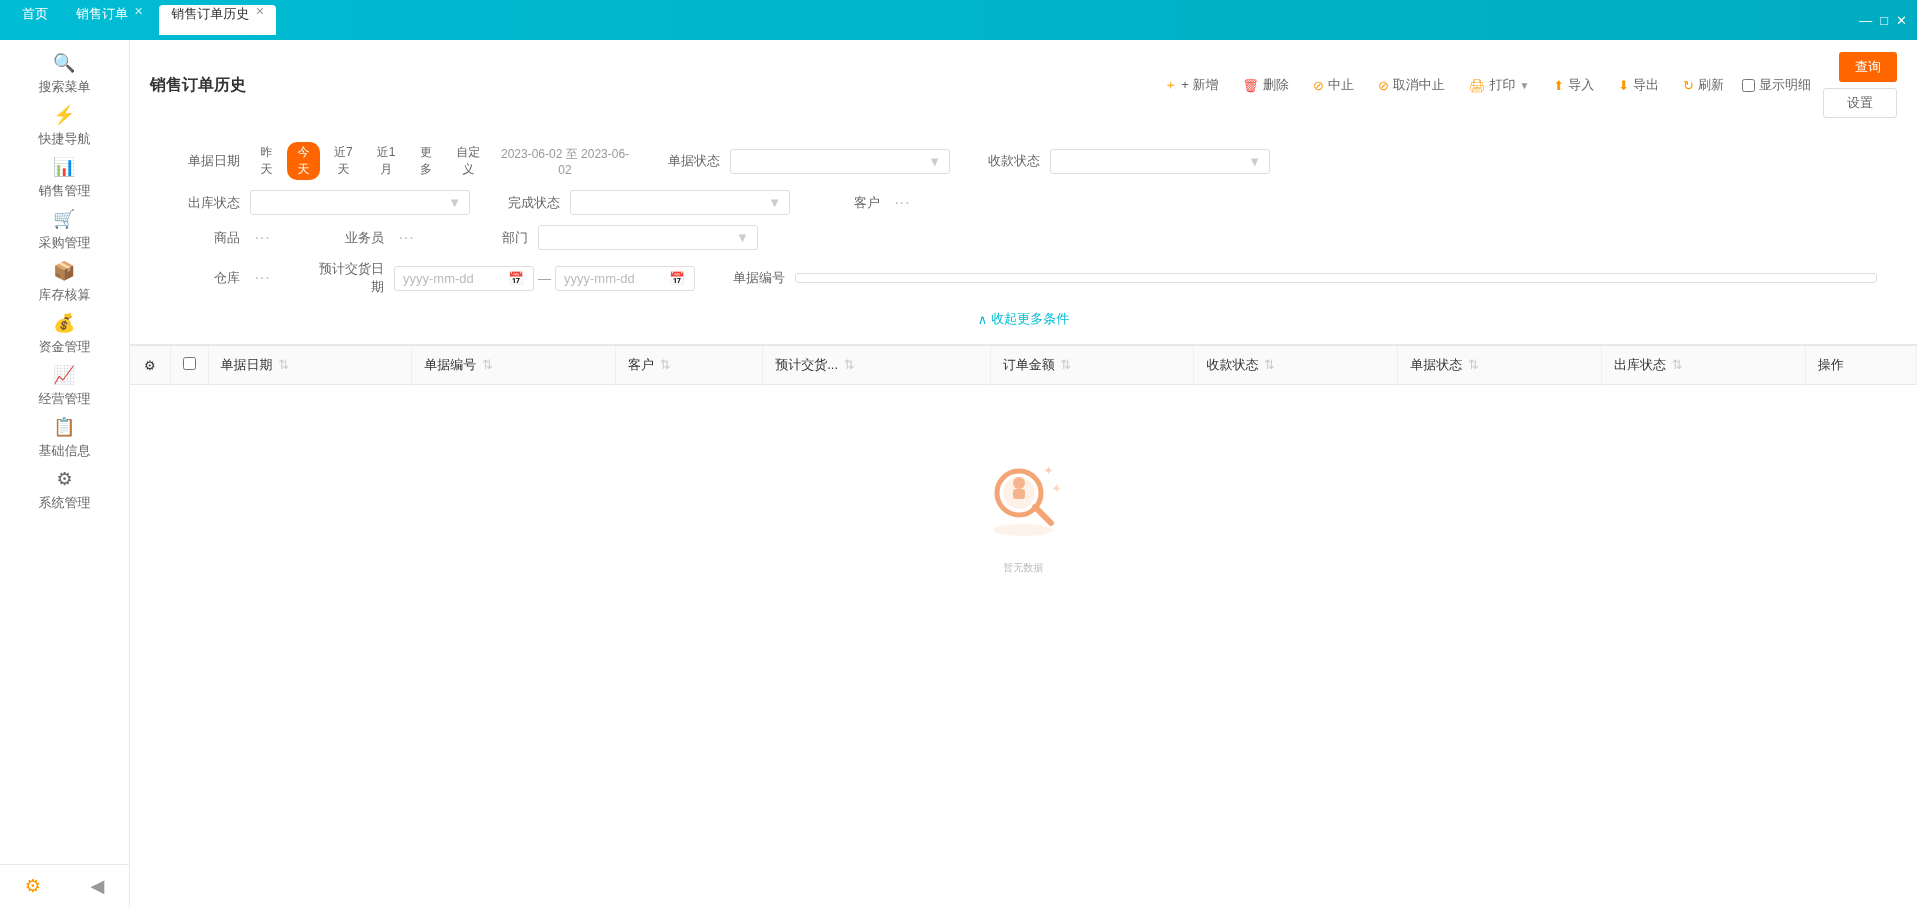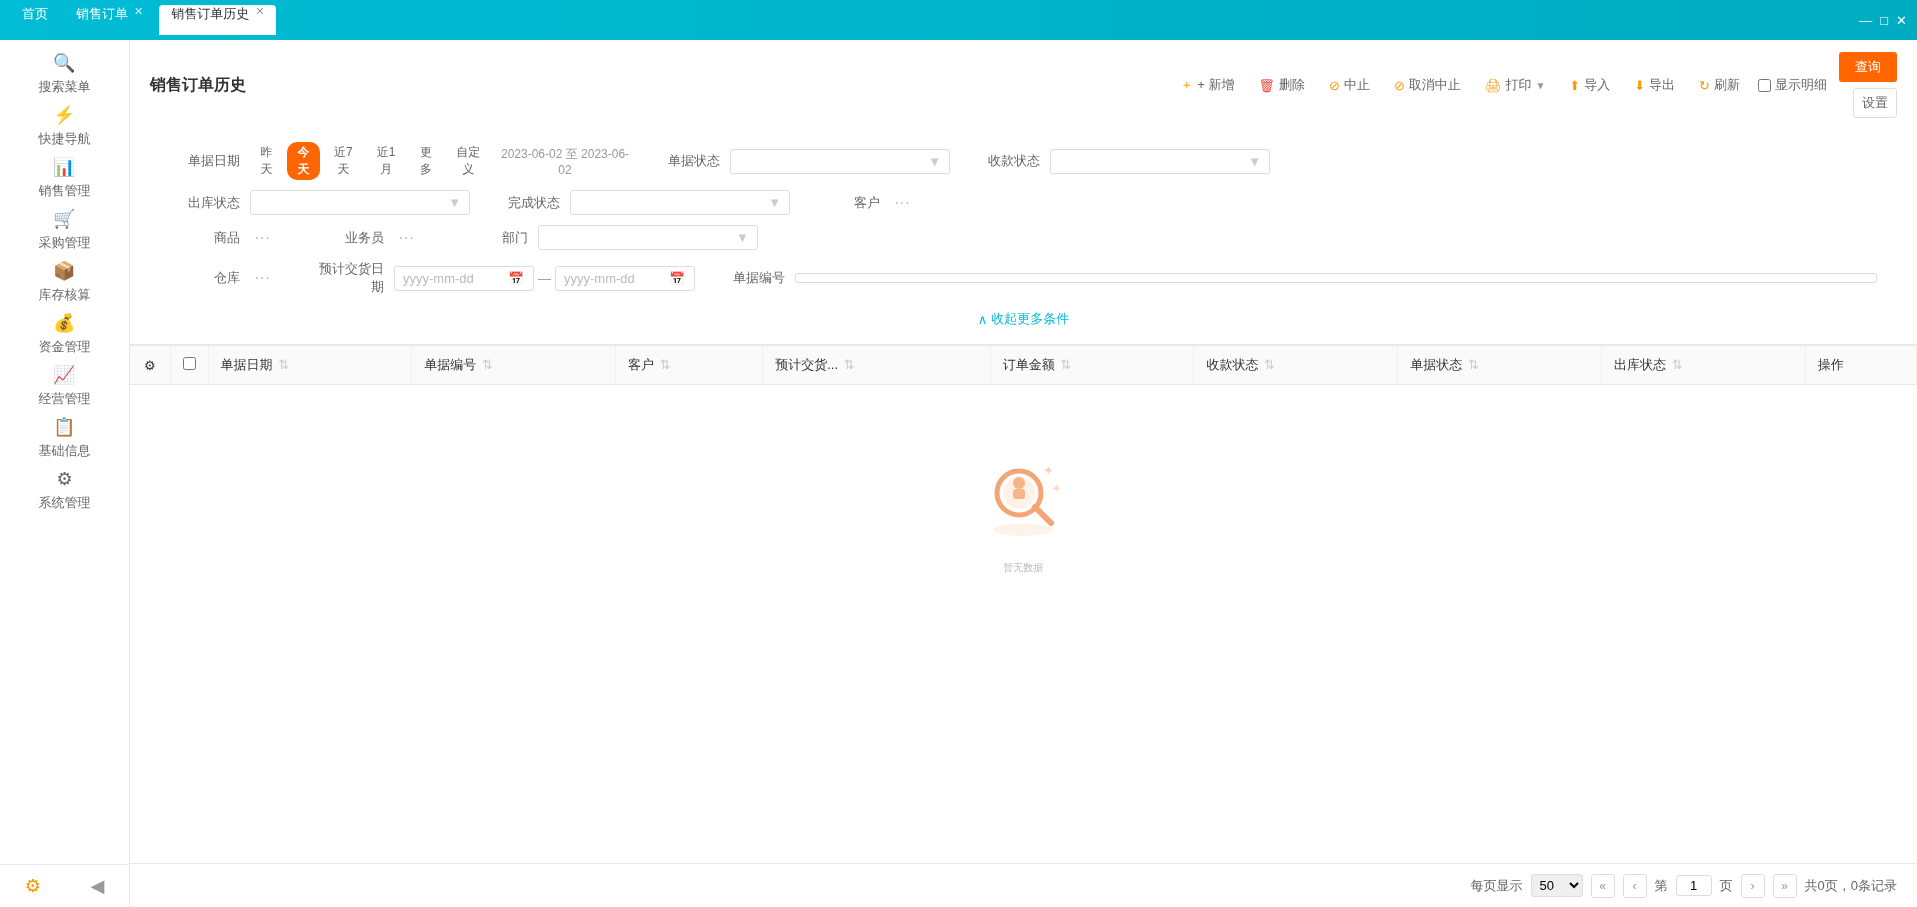--- a/index.html
+++ b/index.html
@@ -131,21 +131,21 @@
       border: none;
       padding: 6px 16px;
       border-radius: 3px;
       cursor: pointer;
       font-size: 13px;
     }
     .btn-setting {
       border: 1px solid #ddd;
       color: #666;
       background: #fff;
-      padding: 5px 8px;
+      padding: 5px 23px;
       border-radius: 3px;
       cursor: pointer;
       font-size: 13px;
       margin-top: 4px;
       text-align: right;
     }
     .display-detail {
       display: flex;
       align-items: center;
       gap: 4px;
@@ -191,21 +191,20 @@
       font-size: 12px;
       cursor: pointer;
       color: #666;
       border: none;
       background: transparent;
     }
     .date-btn.active {
       background: #ff6600;
       color: #fff;
       border-radius: 10px;
-      font-weight: bold;
     }
     .date-range {
       color: #999;
       font-size: 12px;
       margin-left: 4px;
       text-align: center;
     }
     .filter-select {
       display: flex;
       align-items: center;
@@ -588,31 +587,15 @@
                   <text x="78" y="48" font-size="10" fill="#f4a575" opacity="0.4">✦</text>
                 </svg>
                 <span class="empty-text">暂无数据</span>
               </div>
             </td>
           </tr>
         </tbody>
       </table>
     </div>
 
-    <div class="pagination-bar">
-      <span>每页显示</span>
-      <select class="page-size-select">
-        <option value="50">50</option>
-        <option value="20">20</option>
-        <option value="100">100</option>
-      </select>
-      <button class="page-nav-btn">«</button>
-      <button class="page-nav-btn">‹</button>
-      <span>第</span>
-      <input class="page-input" type="text" value="1" style="">
-      <span>页</span>
-      <button class="page-nav-btn">›</button>
-      <button class="page-nav-btn">»</button>
-      <span>共0页，0条记录</span>
-    </div>
 
   </div>
 </div>
 
 </body></html>

